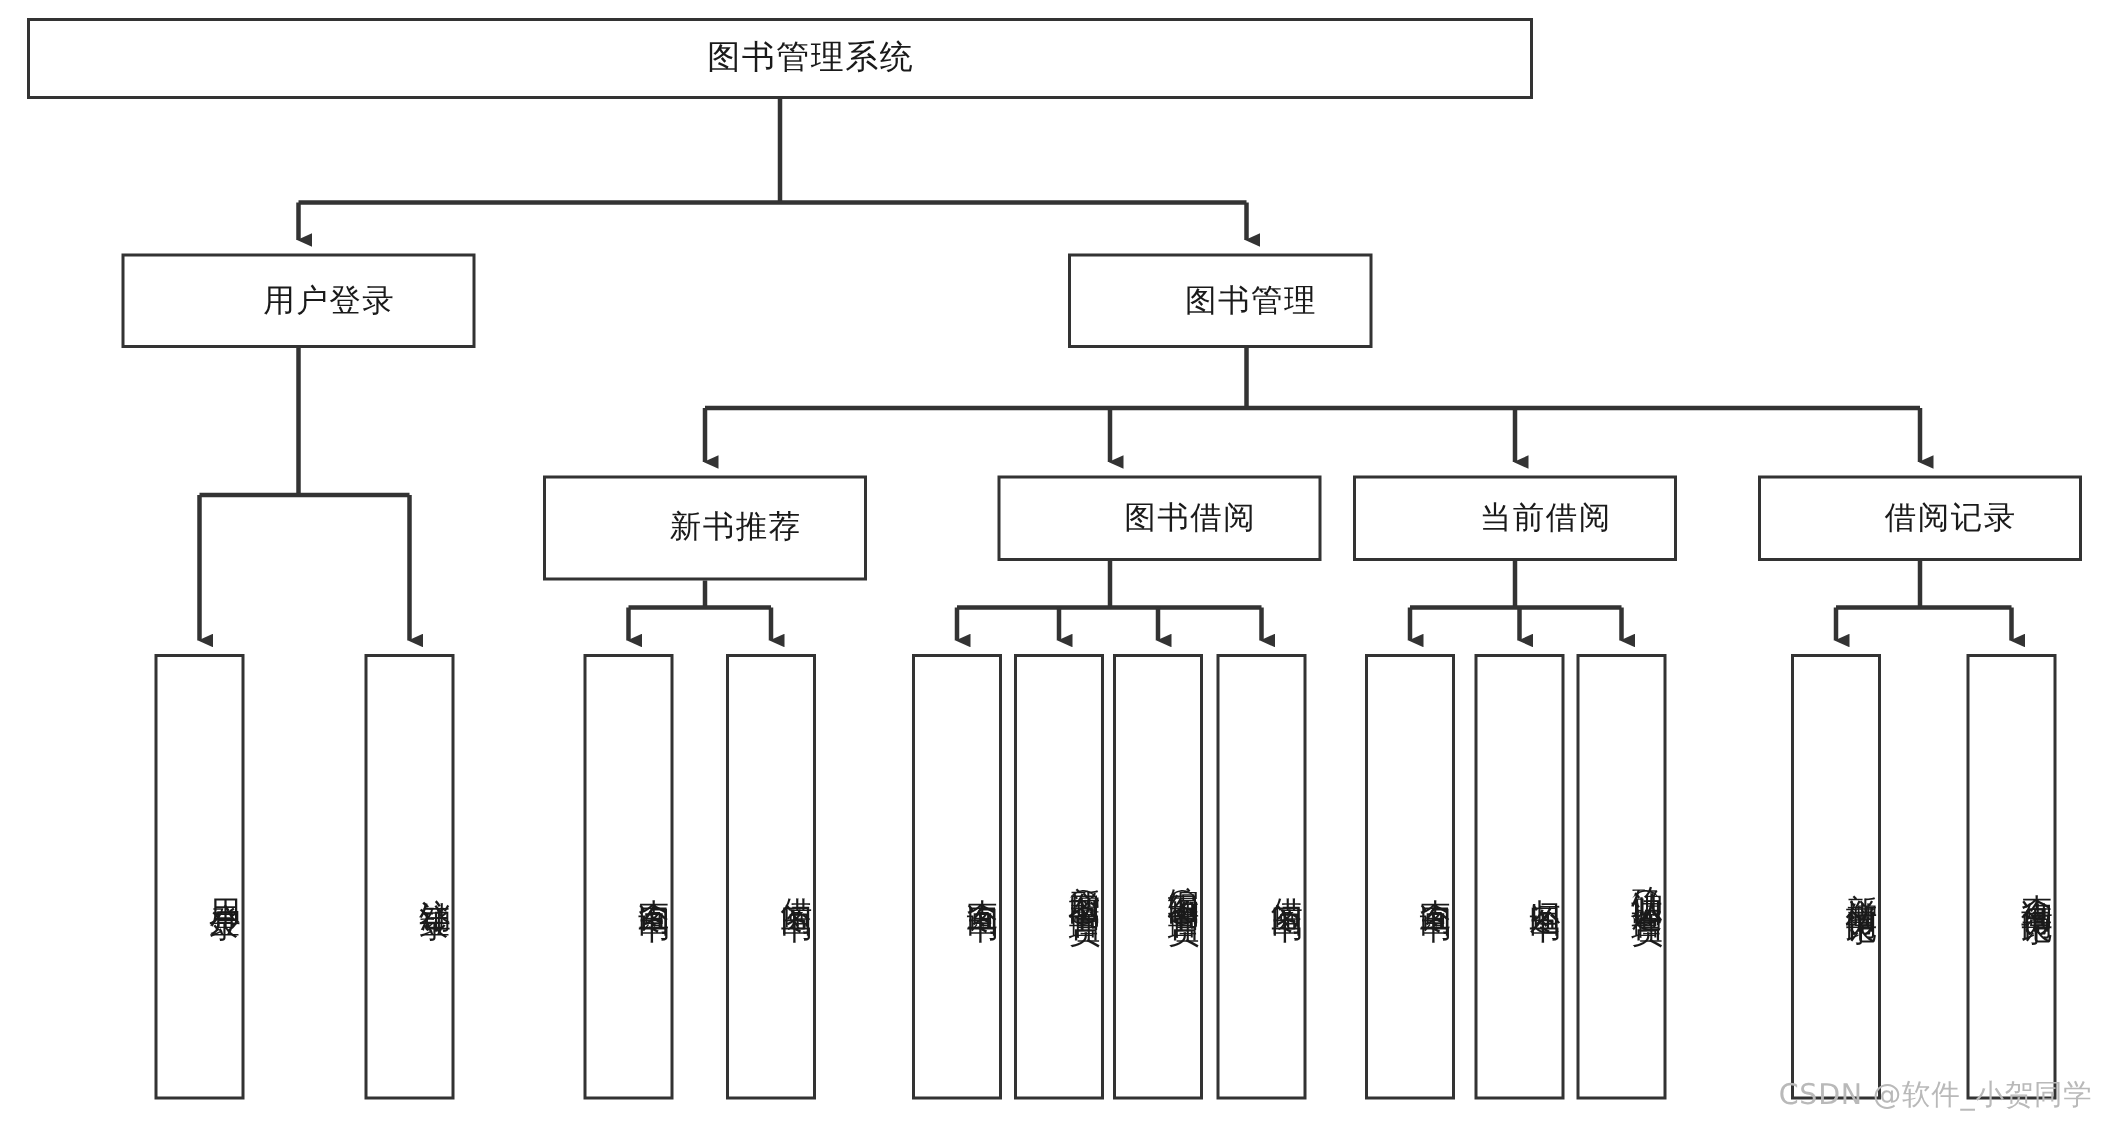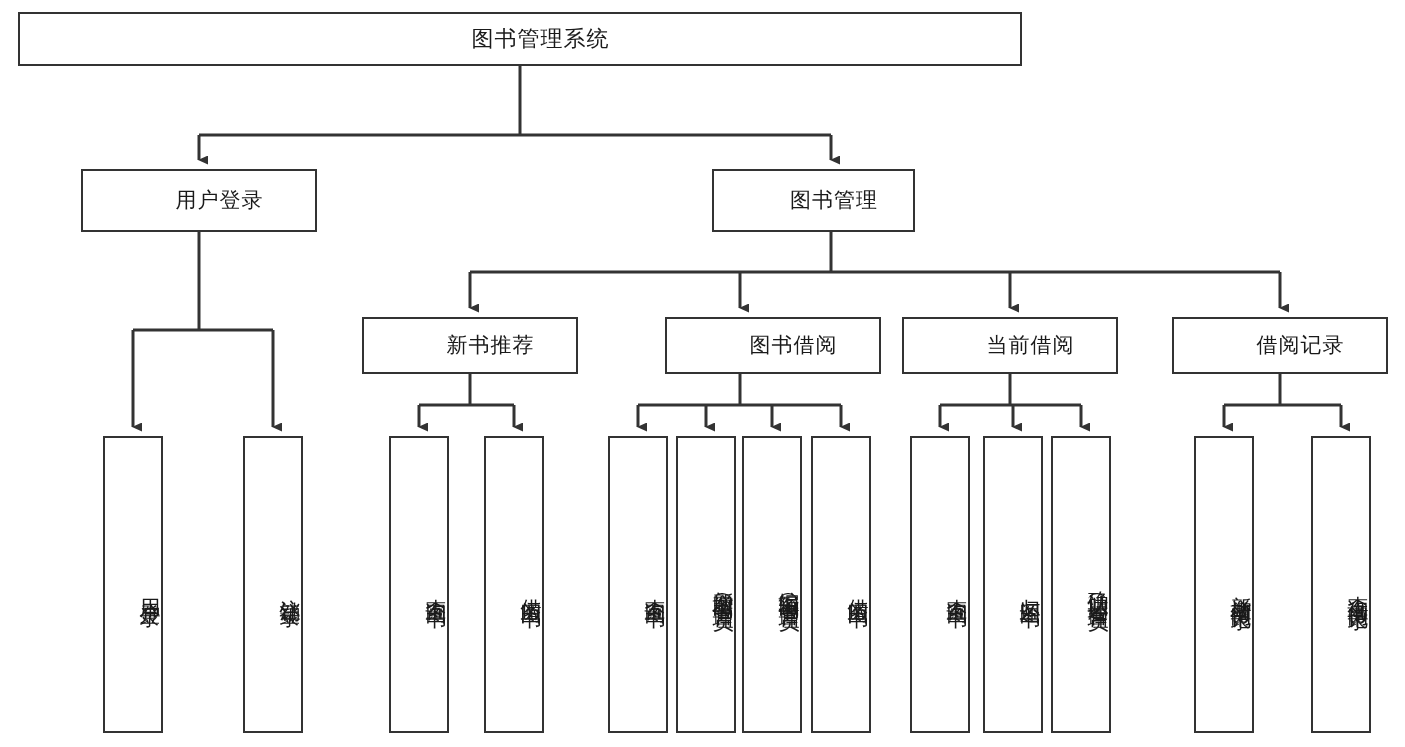--- a/index.html
+++ b/index.html
@@ -134,21 +134,21 @@
     <span>图书管理系统</span>
   </div>
 
   <div class="node node-h" style="left:81px; top:169px; width:236px; height:63px;">
     <span>用户登录</span>
   </div>
   <div class="node node-h" style="left:712px; top:169px; width:203px; height:63px;">
     <span>图书管理</span>
   </div>
 
-  <div class="node node-h" style="left:362px; top:317px; width:216px; height:57px;text-align:right;">
+  <div class="node node-h" style="left:362px; top:317px; width:216px; height:70px;text-align:right;">
     <span>新书推荐</span>
   </div>
   <div class="node node-h" style="left:632px; top:317px; width:216px; height:57px;margin-left:33px;">
     <span>图书借阅</span>
   </div>
   <div class="node node-h" style="left:902px; top:317px; width:216px; height:57px;">
     <span>当前借阅</span>
   </div>
   <div class="node node-h" style="left:1172px; top:317px; width:216px; height:57px;">
     <span>借阅记录</span>
@@ -191,14 +191,15 @@
     <span class="vtext">确认归还（管理员）</span>
   </div>
 
   <div class="node node-v" style="left:1194px; top:436px; width:60px; height:297px;">
     <span class="vtext">新增借阅记录</span>
   </div>
   <div class="node node-v" style="left:1311px; top:436px; width:60px; height:297px;">
     <span class="vtext">查询借阅记录</span>
   </div>
 
+  <div id="watermark">CSDN @软件_小贺同学</div>
 
 </div>
 
 </body></html>

